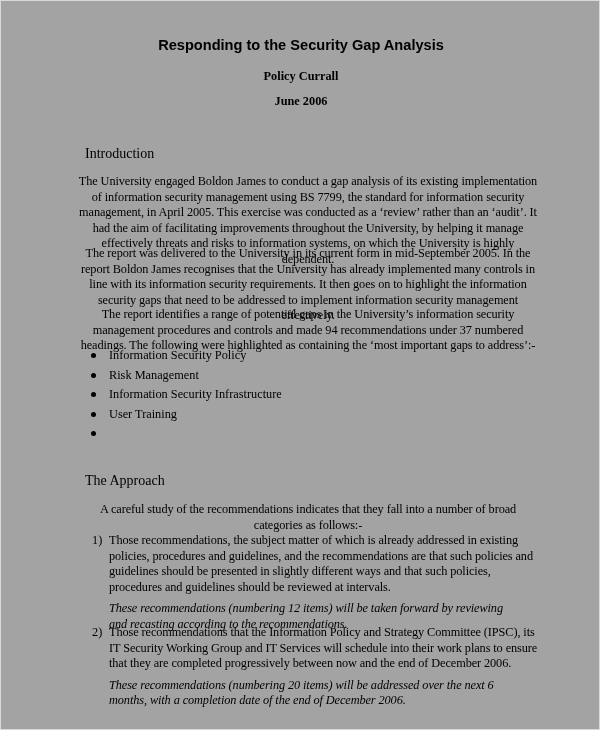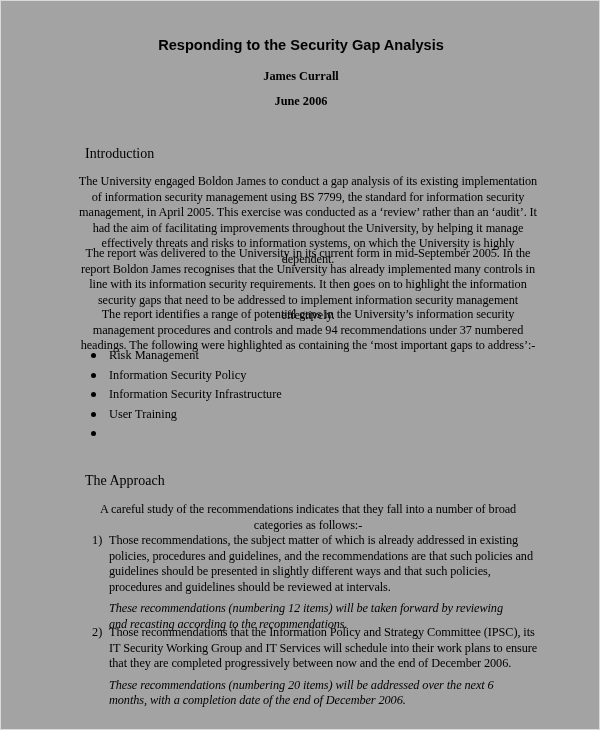--- a/index.html
+++ b/index.html
@@ -111,37 +111,37 @@
       font-style: italic;
       letter-spacing: -0.1px;
     }
   </style>
 </head>
 <body>
 
 <div class="page">
 
   <div class="title">Responding to the Security Gap Analysis</div>
-  <div class="author">James Currall</div>
+  <div class="author">Policy Currall</div>
   <div class="date">June 2006</div>
 
   <div class="h1" style="top:143px;">Introduction</div>
 
   <p class="para" style="top:173px;">The University engaged Boldon James to conduct a gap analysis of its existing implementation of information security management using BS 7799, the standard for information security management, in April 2005.  This exercise was conducted as a ‘review’ rather than an ‘audit’.  It had the aim of facilitating improvements throughout the University, by helping it manage effectively threats and risks to information systems, on which the University is highly dependent.</p>
   <p class="para" style="top:245px;">The report was delivered to the University in its current form in mid-September 2005.  In the report Boldon James recognises that the University has already implemented many controls in line with its information security requirements.  It then goes on to highlight the information security gaps that need to be addressed to implement information security management effectively.</p>
   <p class="para" style="top:306px;">The report identifies a range of potential gaps in the University’s information security management procedures and controls and made 94 recommendations under 37 numbered headings.  The following were highlighted as containing the ‘most important gaps to address’:-</p>
 
   <ul class="bullets">
     <li>
       <span class="bullet-dot"></span>
-      <span>Risk Management</span>
+      <span>Information Security Policy</span>
     </li>
     <li>
       <span class="bullet-dot"></span>
-      <span>Information Security Policy</span>
+      <span>Risk Management</span>
     </li>
     <li>
       <span class="bullet-dot"></span>
       <span>Information Security Infrastructure</span>
     </li>
     <li>
       <span class="bullet-dot"></span>
       <span>User Training</span>
     </li>
     <li>

